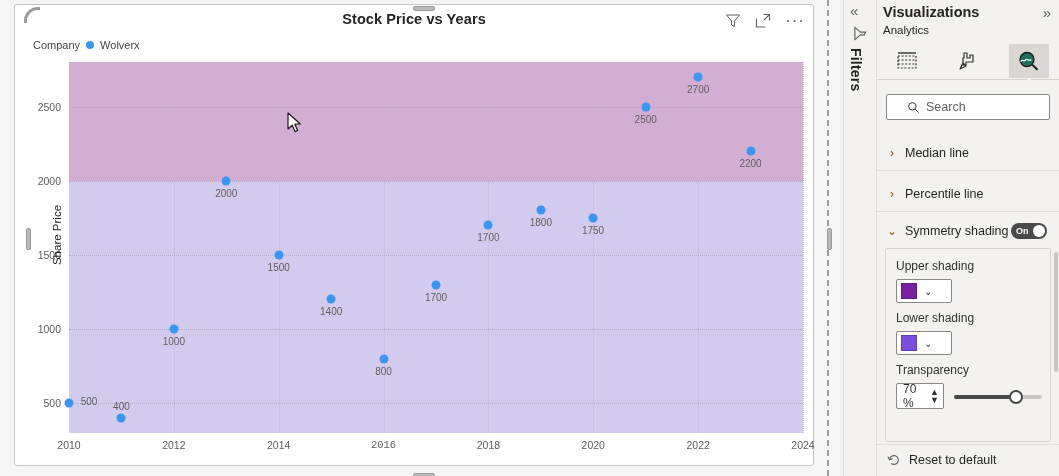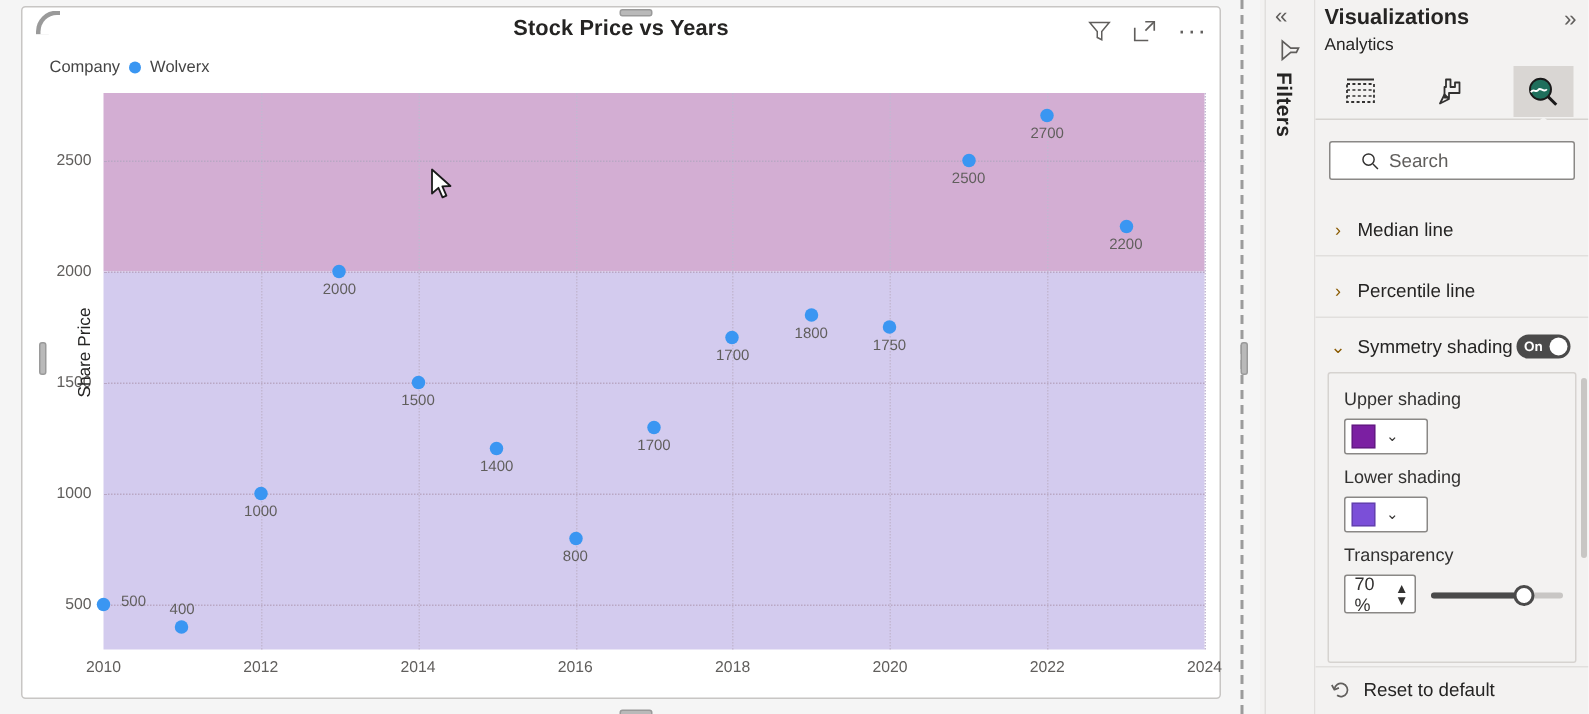--- a/index.html
+++ b/index.html
@@ -346,21 +346,21 @@
           <div class="y-tick" style="top: 398.32px;">500</div>
           <div class="y-tick" style="top: 324.12px;">1000</div>
           <div class="y-tick" style="top: 249.92px;">1500</div>
           <div class="y-tick" style="top: 175.72px;">2000</div>
           <div class="y-tick" style="top: 101.52px;">2500</div>
         </div>
       <div id="xticks-layer">
           <div class="x-tick" style="left: 54px;">2010</div>
           <div class="x-tick" style="left: 158.857px;">2012</div>
           <div class="x-tick" style="left: 263.714px;">2014</div>
-          <div class="x-tick" style="left: 368.571px;">2016</div>
+          <div class="x-tick" style="left: 368.571px; font-family: Liberation Mono, monospace;">2016</div>
           <div class="x-tick" style="left: 473.429px;">2018</div>
           <div class="x-tick" style="left: 578.286px;">2020</div>
           <div class="x-tick" style="left: 683.143px;">2022</div>
           <div class="x-tick" style="left: 788px;">2024</div>
         </div>
       <div id="y-axis-title">Share Price</div>
     </div>
 
     <div class="corner-tl"></div>
     <div class="handle h-top"></div>

